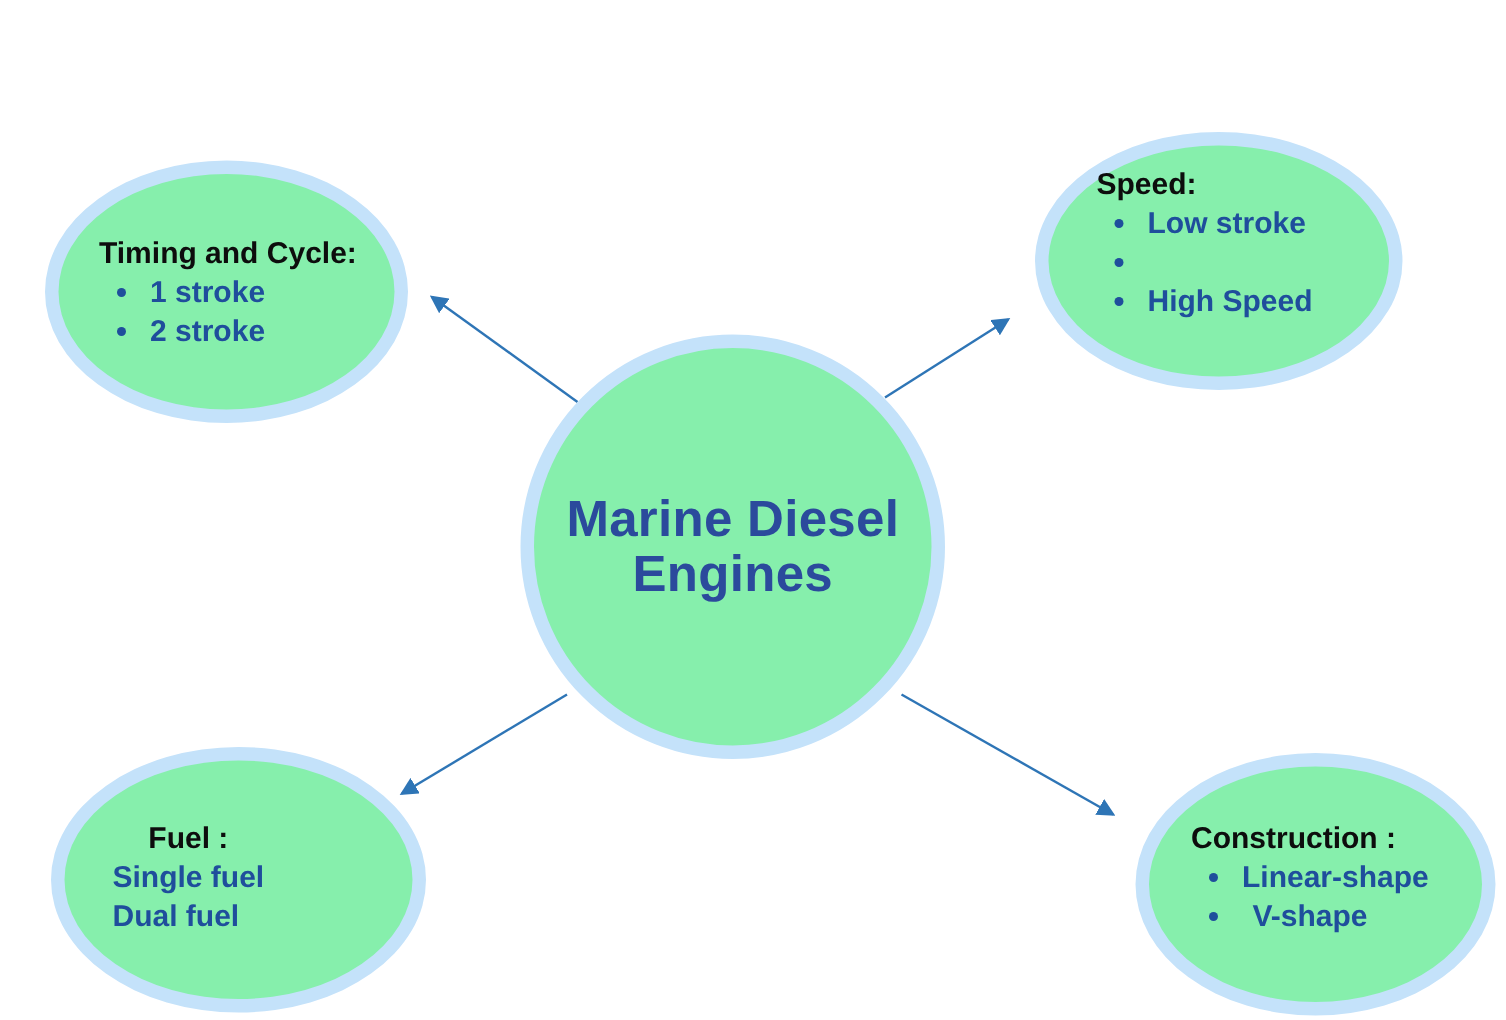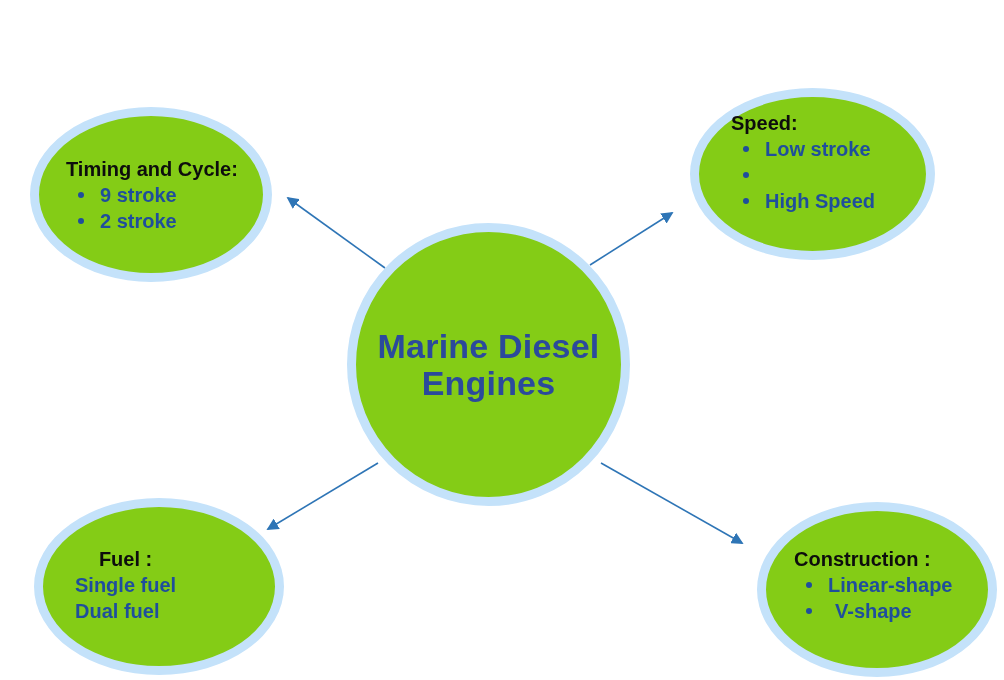--- a/index.html
+++ b/index.html
@@ -11,21 +11,21 @@
     --arrow:#2e75b6;
   }
   html,body{margin:0;padding:0;background:#fff;}
   body{font-family:"Liberation Sans","DejaVu Sans",sans-serif;}
   .canvas{
     position:relative;width:1004px;height:680px;background:var(--background);
     overflow:hidden;
   }
   .arrows{position:absolute;left:0;top:0;width:1004px;height:680px;}
   .ellipse{
-    position:absolute;box-sizing:border-box;background:#84cc16;
+    position:absolute;box-sizing:border-box;background:#86efac;
     border:9px solid var(--ellipse-border);border-radius:50%;
   }
   .node-timing{left:30px;top:107px;width:242px;height:175px;}
   .node-speed{left:690px;top:88px;width:245px;height:172px;}
   .node-fuel{left:34px;top:498px;width:250px;height:177px;text-align:center;}
   .node-construction{left:757px;top:502px;width:240px;height:175px;}
   .node-center{left:347px;top:223px;width:283px;height:283px;
     display:flex;align-items:center;justify-content:center;}
   .center-title{
     width:230px;text-align:center;font-size:34px;font-weight:700;
@@ -68,21 +68,21 @@
 
   <div class="ellipse node-center">
     <div class="center-title">Marine Diesel Engines</div>
   </div>
 
   <div class="ellipse node-timing">
     <div class="node-text">
       <span class="node-heading">Timing and Cycle:</span>
       <div class="row">
         <span class="dot"></span>
-        <span class="item-label">9 stroke</span>
+        <span class="item-label">1 stroke</span>
       </div>
       <div class="row">
         <span class="dot"></span>
         <span class="item-label">2 stroke</span>
       </div>
     </div>
   </div>
 
   <div class="ellipse node-speed">
     <div class="node-text">

